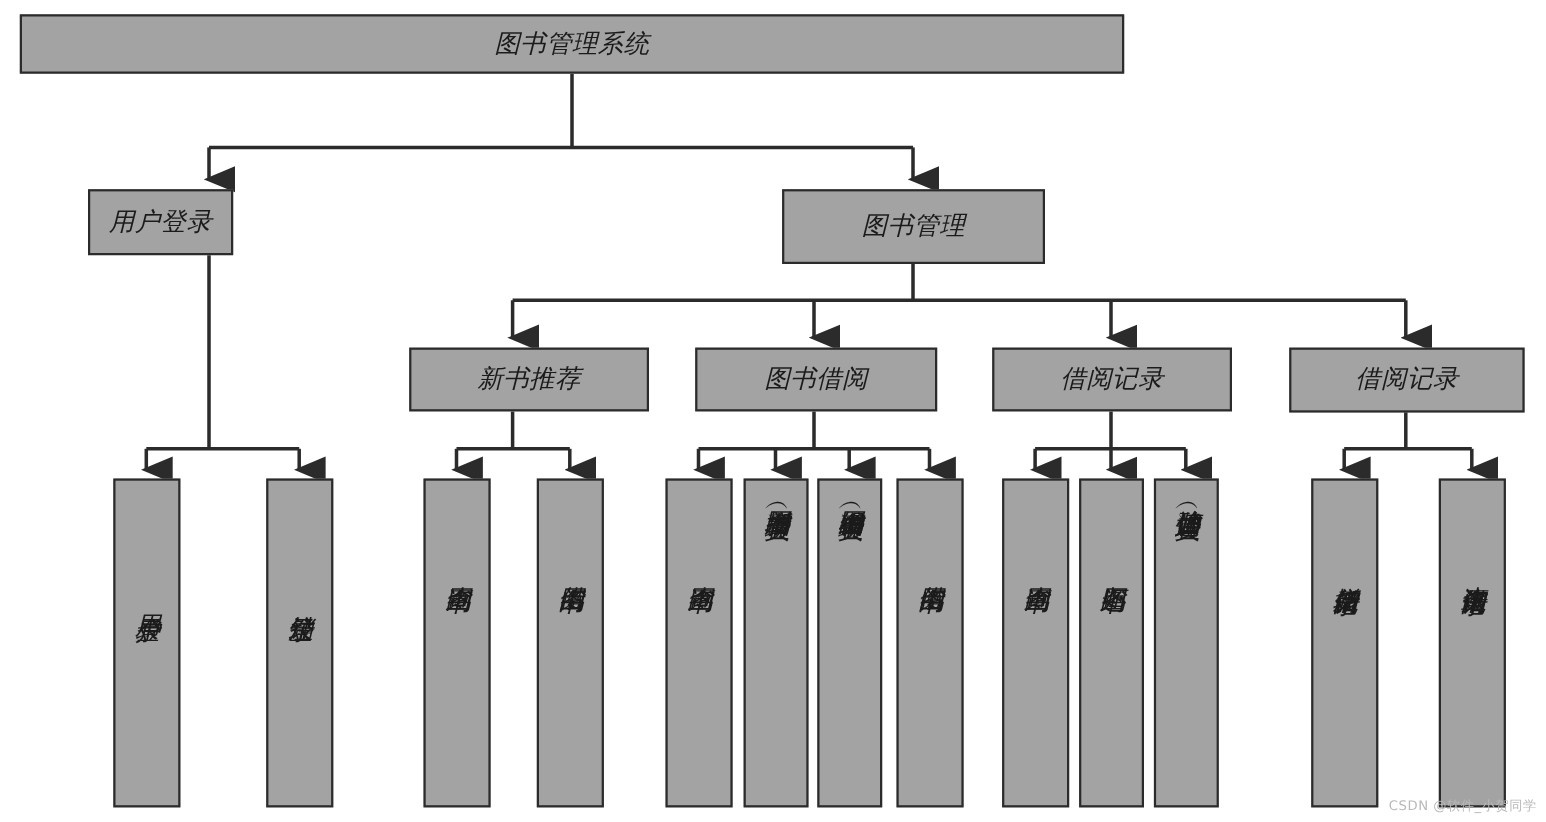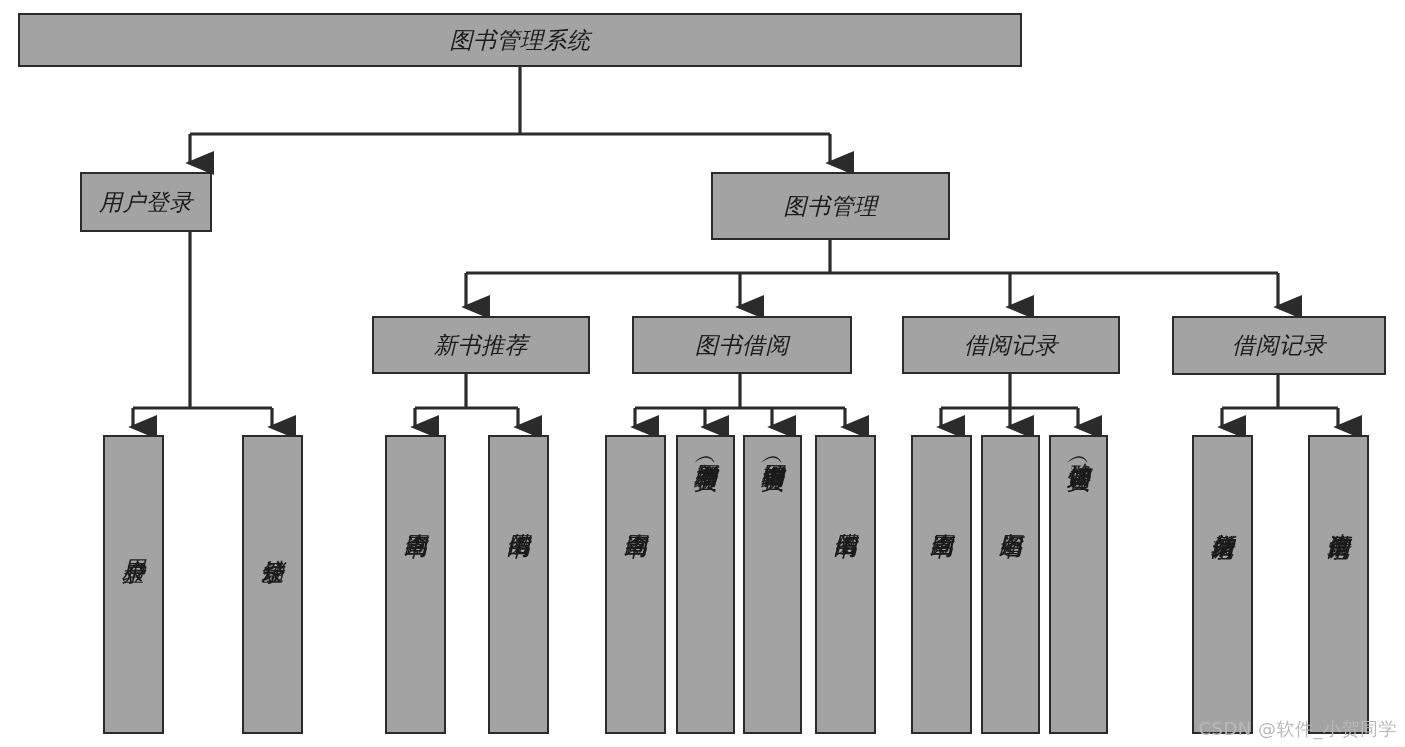--- a/index.html
+++ b/index.html
@@ -63,21 +63,21 @@
   .leaf.leaf-mid .node-label {
     margin-top: 70px;
   }
   .leaf.leaf-low .node-label {
     margin-top: 96px;
   }
   .watermark {
     position: absolute;
     right: 8px;
     bottom: 6px;
-    font-size: 18px;
+    font-size: 12px;
     color: #b9b9b9;
     letter-spacing: 0.5px;
     z-index: 5;
     white-space: nowrap;
   }
 </style>
 </head>
 <body>
 
 <div id="canvas">

